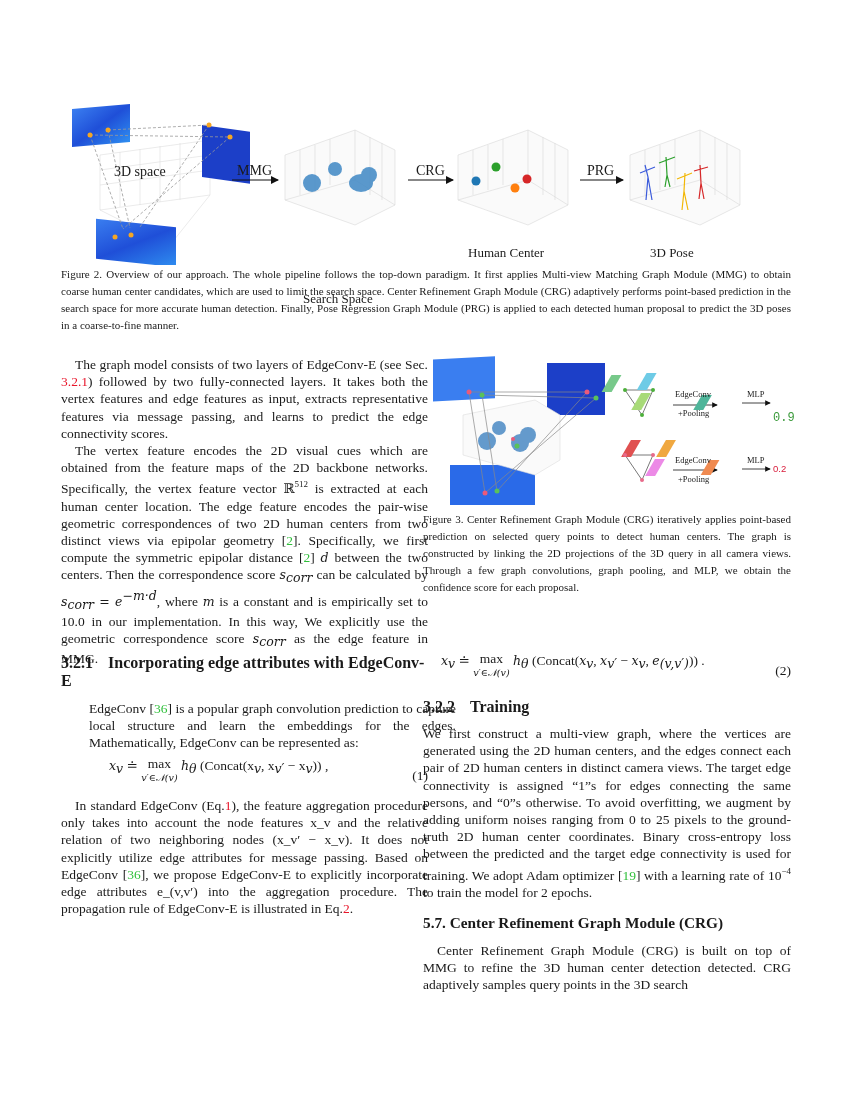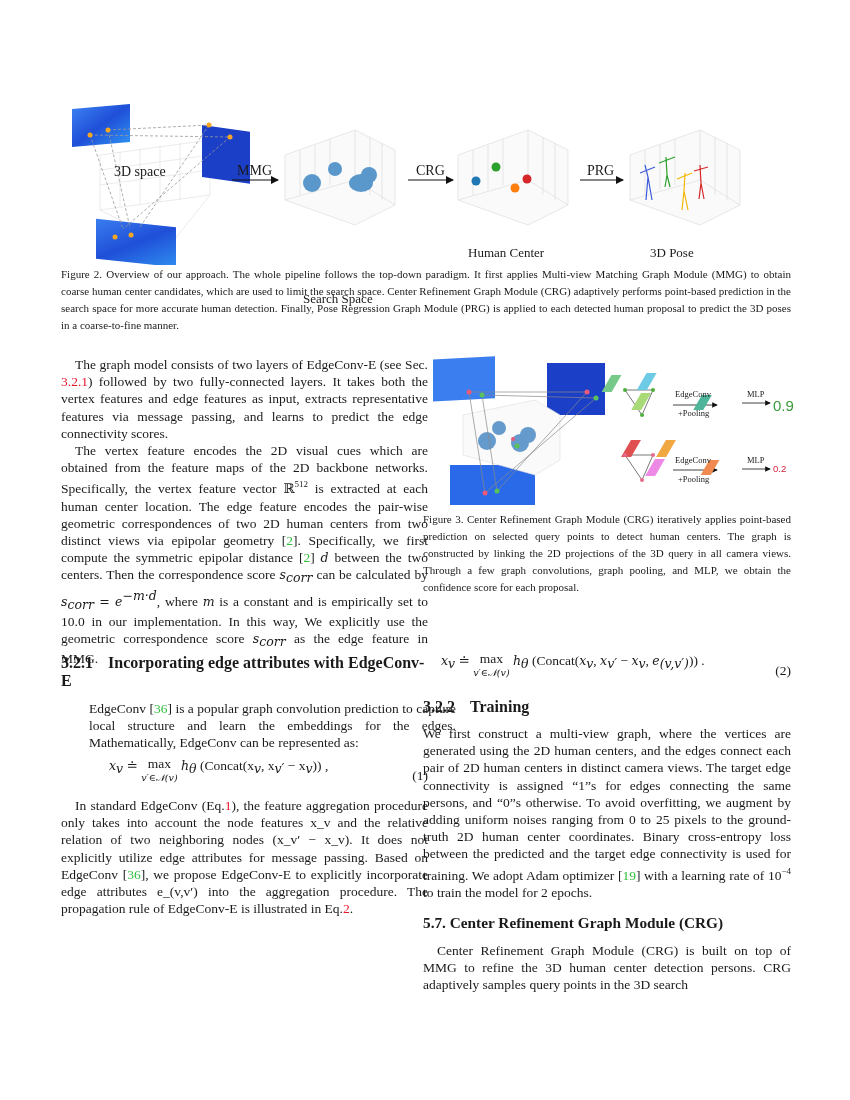--- a/index.html
+++ b/index.html
@@ -200,21 +200,21 @@
         <circle cx="228" cy="100" r="2" fill="#e86a8a"></circle>
         <circle cx="217" cy="125" r="2" fill="#e86a8a"></circle>
       <line x1="248" y1="115" x2="292" y2="115" stroke="#111" stroke-width="0.8" marker-end="url(#arr2)"></line>
       <rect x="345" y="105" width="10" height="15" fill="#f08a50" transform="skewX(-30)"></rect>
       <line x1="317" y1="114" x2="345" y2="114" stroke="#111" stroke-width="0.8" marker-end="url(#arr2)"></line>
     </g>
   </svg>
   <span class="abs" style="left:250px; top:34px; font-size:8.5px;">EdgeConv</span>
   <span class="abs" style="left:253px; top:53px; font-size:8.5px;">+Pooling</span>
   <span class="abs" style="left:322px; top:34px; font-size:8.5px;">MLP</span>
-  <span class="abs" style="left:348px; top:42px; font-size:15px; font-family:Liberation Sans, sans-serif; color:#3a9a3a;">0.9</span>
+  <span class="abs" style="left:348px; top:56px; font-size:12px; font-family:Liberation Mono, monospace; color:#3a9a3a;">0.9</span>
   <span class="abs" style="left:250px; top:100px; font-size:8.5px;">EdgeConv</span>
   <span class="abs" style="left:253px; top:119px; font-size:8.5px;">+Pooling</span>
   <span class="abs" style="left:322px; top:100px; font-size:8.5px;">MLP</span>
   <span class="abs" style="left:348px; top:108px; font-size:9.5px; font-family:'Liberation Sans',sans-serif; color:#d81b3a;">0.2</span>
 </div>
 
 <div class="abs caption col-right" style="top:511px;">Figure 3. Center Refinement Graph Module (CRG) iteratively applies point-based prediction on selected query points to detect human centers. The graph is constructed by linking the 2D projections of the 3D query in all camera views. Through a few graph convolutions, graph pooling, and MLP, we obtain the confidence score for each proposal.</div>
 
 <div class="abs eq col-right" style="top:652px;">
   <span style="margin-left:18px;">
@@ -227,14 +227,14 @@
   <span class="num">3.2.2</span><span>Training</span>
 </div>
 
 <div class="abs body-text col-right" style="top:725px;">
   <p class="noind"><span>We first construct a multi-view graph, where the vertices are generated using the 2D human centers, and the edges connect each pair of 2D human centers in distinct camera views. The target edge connectivity is assigned “1”s for edges connecting the same persons, and “0”s otherwise. To avoid overfitting, we augment by adding uniform noises ranging from 0 to 25 pixels to the ground-truth 2D human center coordinates. Binary cross-entropy loss between the predicted and the target edge connectivity is used for training. We adopt Adam optimizer [</span><span class="green">19</span><span>] with a learning rate of </span><span>10</span><span class="sup">−4</span><span> to train the model for 2 epochs.</span></p>
 </div>
 
 <div class="abs sec-h3 col-right" style="top:914px;">5.7. Center Refinement Graph Module (CRG)</div>
 
 <div class="abs body-text col-right" style="top:942px;">
-  <p>Center Refinement Graph Module (CRG) is built on top of MMG to refine the 3D human center detection persons. CRG adaptively samples query points in the 3D search</p>
+  <p>Center Refinement Graph Module (CRG) is built on top of MMG to refine the 3D human center detection detected. CRG adaptively samples query points in the 3D search</p>
 </div>
 
 </body></html>

